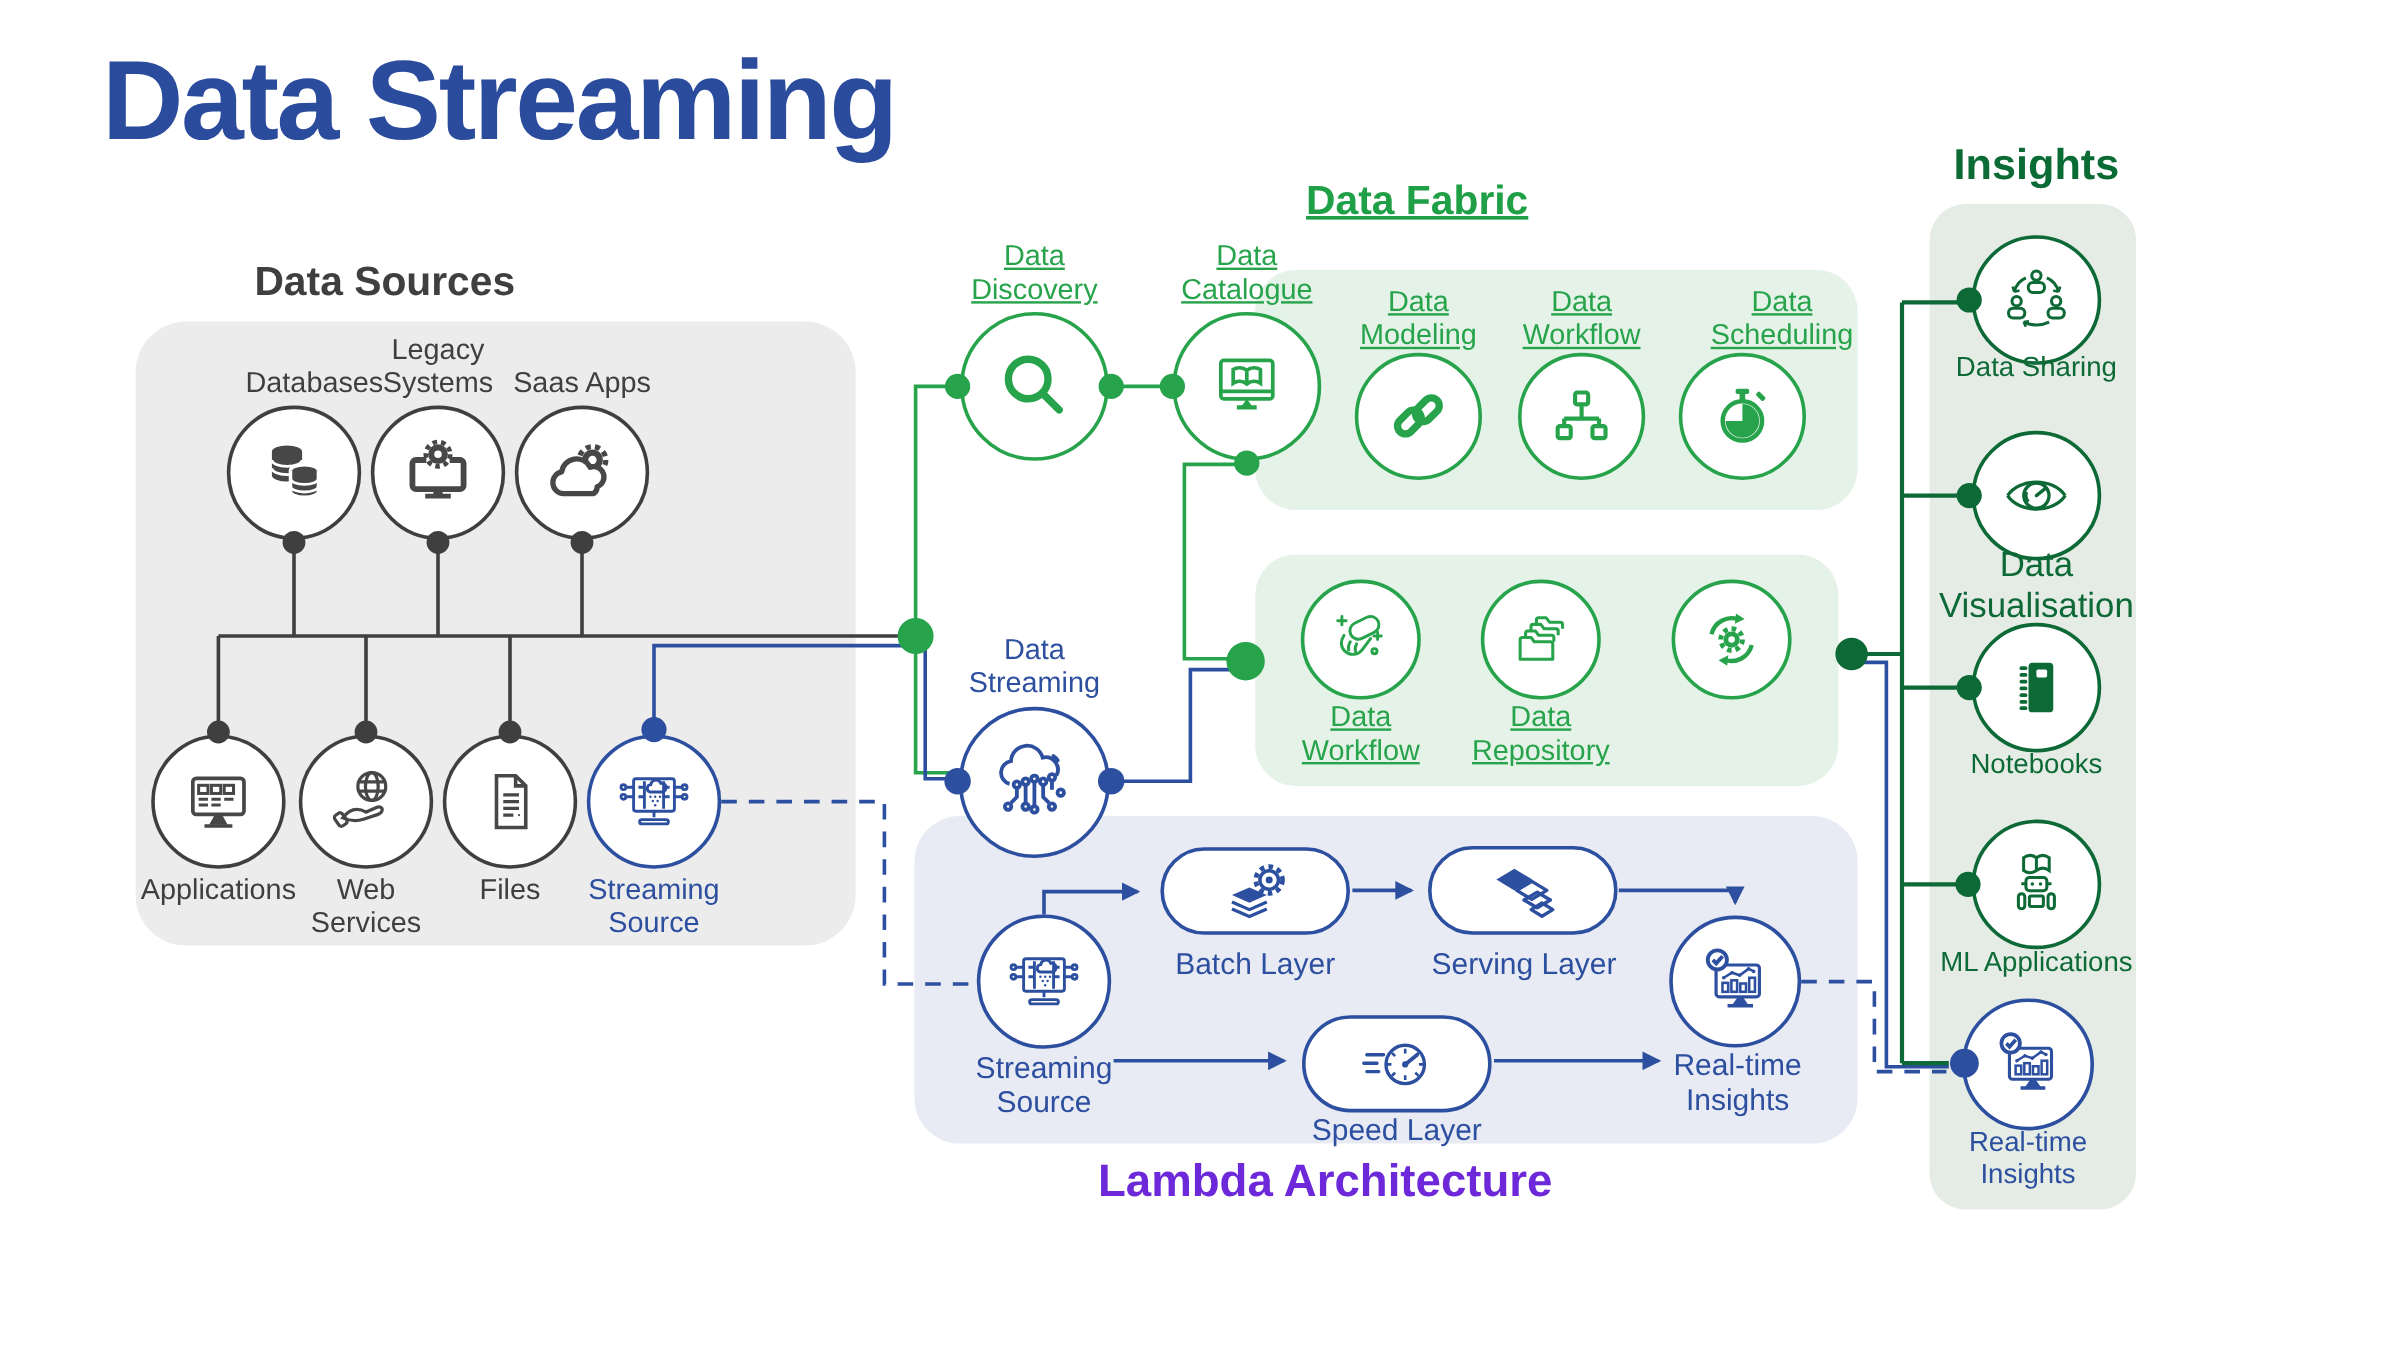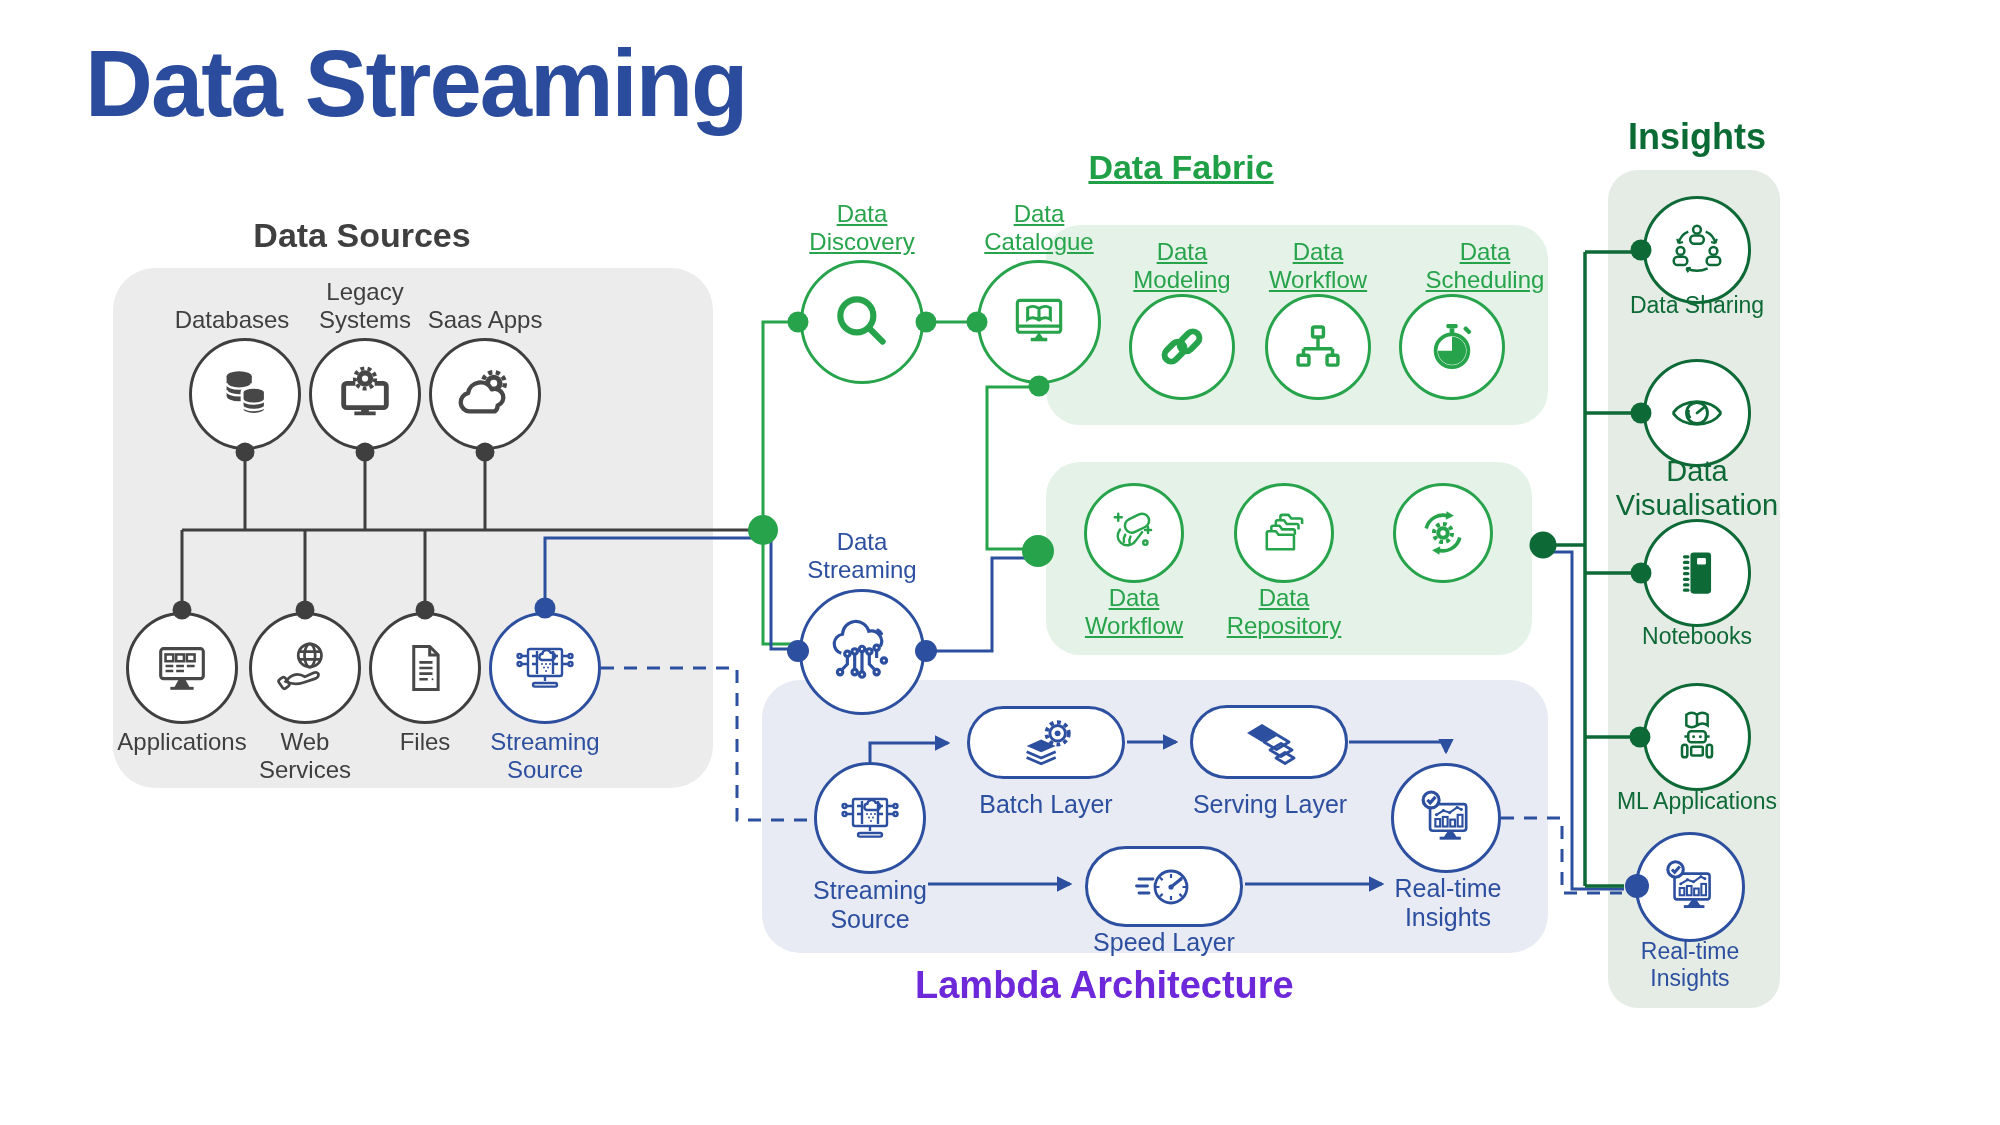--- a/index.html
+++ b/index.html
@@ -65,40 +65,40 @@
       <path d="M1585 252 H1636"></path>
       <path d="M1585 413 H1636"></path>
       <path d="M1585 573 H1636"></path>
       <path d="M1585 737 H1634"></path>
       <path d="M1585 886 H1624"></path>
       <path d="M1543 545 H1585"></path>
     </g>
   </svg>
 
   <div class="title" style="left:85px;top:30px;font-size:94px;letter-spacing:-2px;color:#2b4c9d;">Data Streaming</div>
-  <div class="title t-gray" style="left:212px;top:216px;width:300px;text-align:center;font-size:34px;">Data Sources</div>
+  <div class="title t-gray" style="left:212px;top:216px;width:300px;text-align:left;font-size:34px;">Data Sources</div>
   <div class="title t-green" style="left:1031px;top:148px;width:300px;text-align:center;font-size:34px;color:#1fa047;">Data Fabric</div>
   <div class="title t-dgreen" style="left:1597px;top:116px;width:200px;text-align:center;font-size:36px;color:#0b6b35;">Insights</div>
   <div class="title t-blue" style="left:915px;top:964px;width:510px;text-align:left;font-size:38px;color:#6d28d9;">Lambda Architecture</div>
 
   <div class="node b-gray" style="left:189px;top:338px;width:112px;height:112px;">
     <svg width="62" height="62" viewBox="0 0 64 64">
       <g fill="#474747">
           <ellipse cx="26" cy="14" rx="13" ry="5.5"></ellipse>
           <path d="M13 14 v20 a13 5.5 0 0 0 26 0 v-20"></path>
         </g>
       <path d="M13 21 a13 5.5 0 0 0 26 0 M13 28 a13 5.5 0 0 0 26 0" stroke="#fff" stroke-width="2.4" fill="none"></path>
       <g stroke="#fff" stroke-width="3">
         <ellipse cx="41" cy="30" rx="12" ry="5" fill="#474747"></ellipse>
         <path d="M29 30 v18 a12 5 0 0 0 24 0 v-18" fill="#474747"></path>
       </g>
       <path d="M29 37 a12 5 0 0 0 24 0 M29 43.5 a12 5 0 0 0 24 0" stroke="#fff" stroke-width="2.4" fill="none"></path>
     </svg>
   </div>
-  <div class="lbl t-gray" style="left:152px;top:306px;width:160px;">Databases</div>
+  <div class="lbl t-gray" style="left:182px;top:306px;width:160px;">Databases</div>
 
   <div class="node b-gray" style="left:309px;top:338px;width:112px;height:112px;">
     <svg width="62" height="62" viewBox="0 0 64 64">
       <circle cx="32" cy="16" r="8.5" fill="#474747"></circle>
       <circle cx="32" cy="16" r="10.5" fill="none" stroke="#474747" stroke-width="4" stroke-dasharray="4 3.4"></circle>
       <circle cx="32" cy="16" r="3.2" fill="#fff"></circle>
       <path d="M22 21 H13 a3 3 0 0 0 -3 3 v19 a3 3 0 0 0 3 3 h38 a3 3 0 0 0 3 -3 V24 a3 3 0 0 0 -3 -3 h-9" fill="none" stroke="#474747" stroke-width="5"></path>
       <path d="M28 46 h8 v4 h7 v4 H21 v-4 h7 z" fill="#474747"></path>
     </svg>
   </div>

